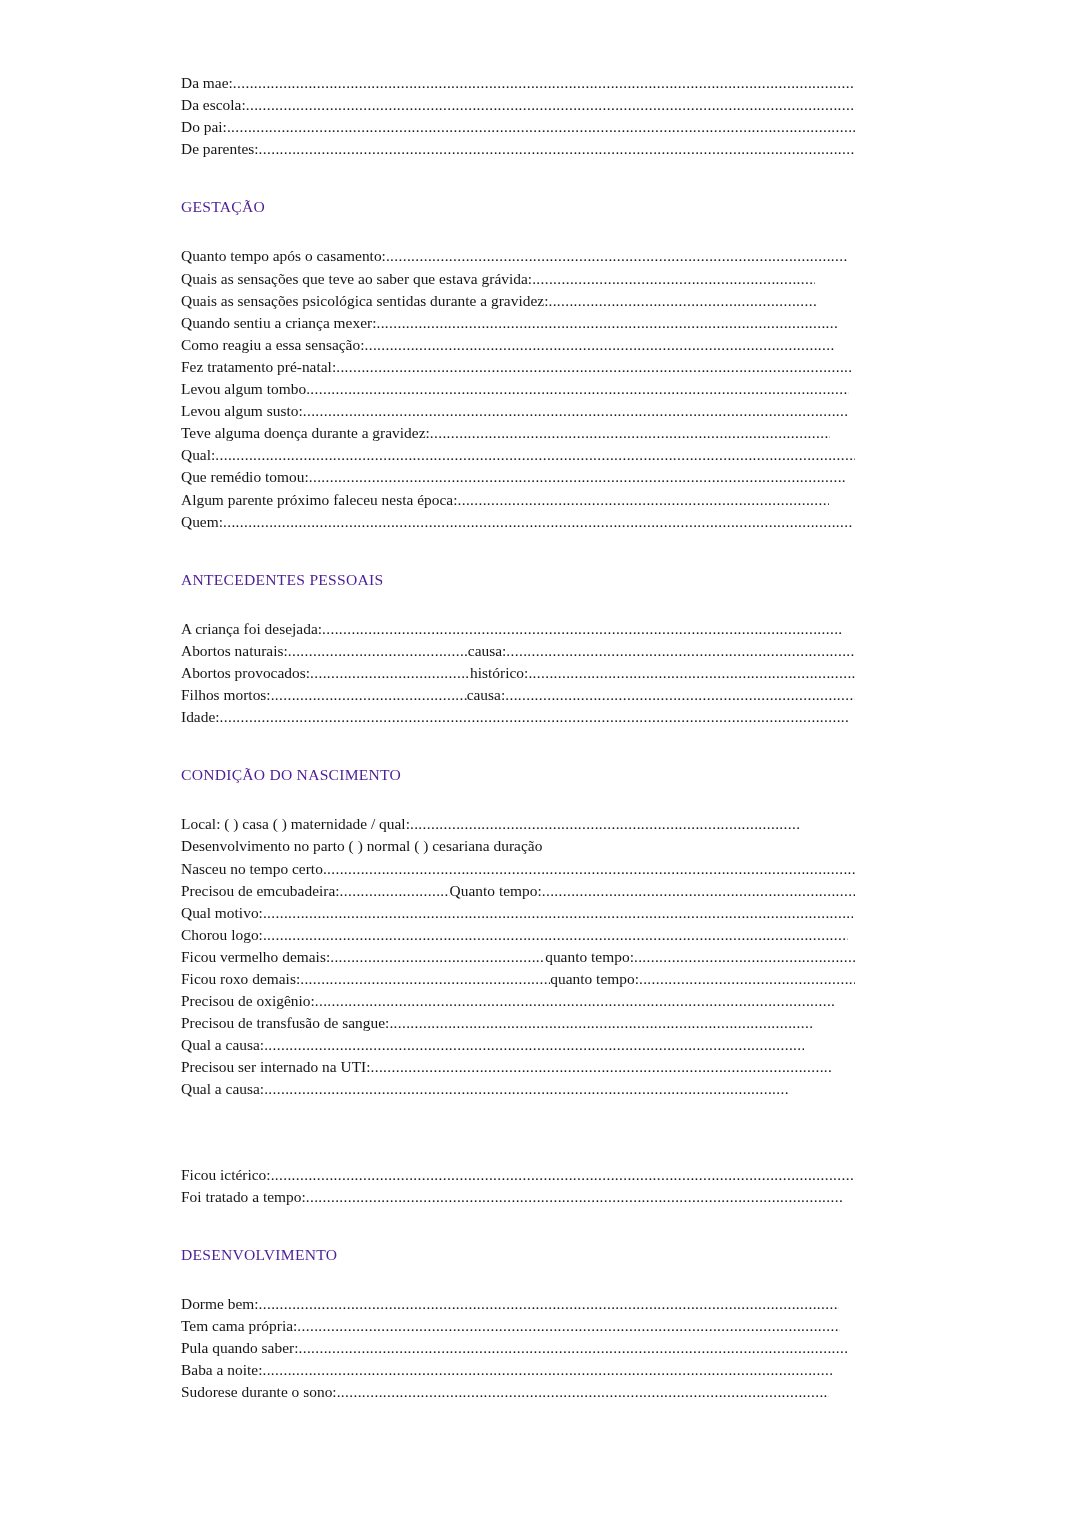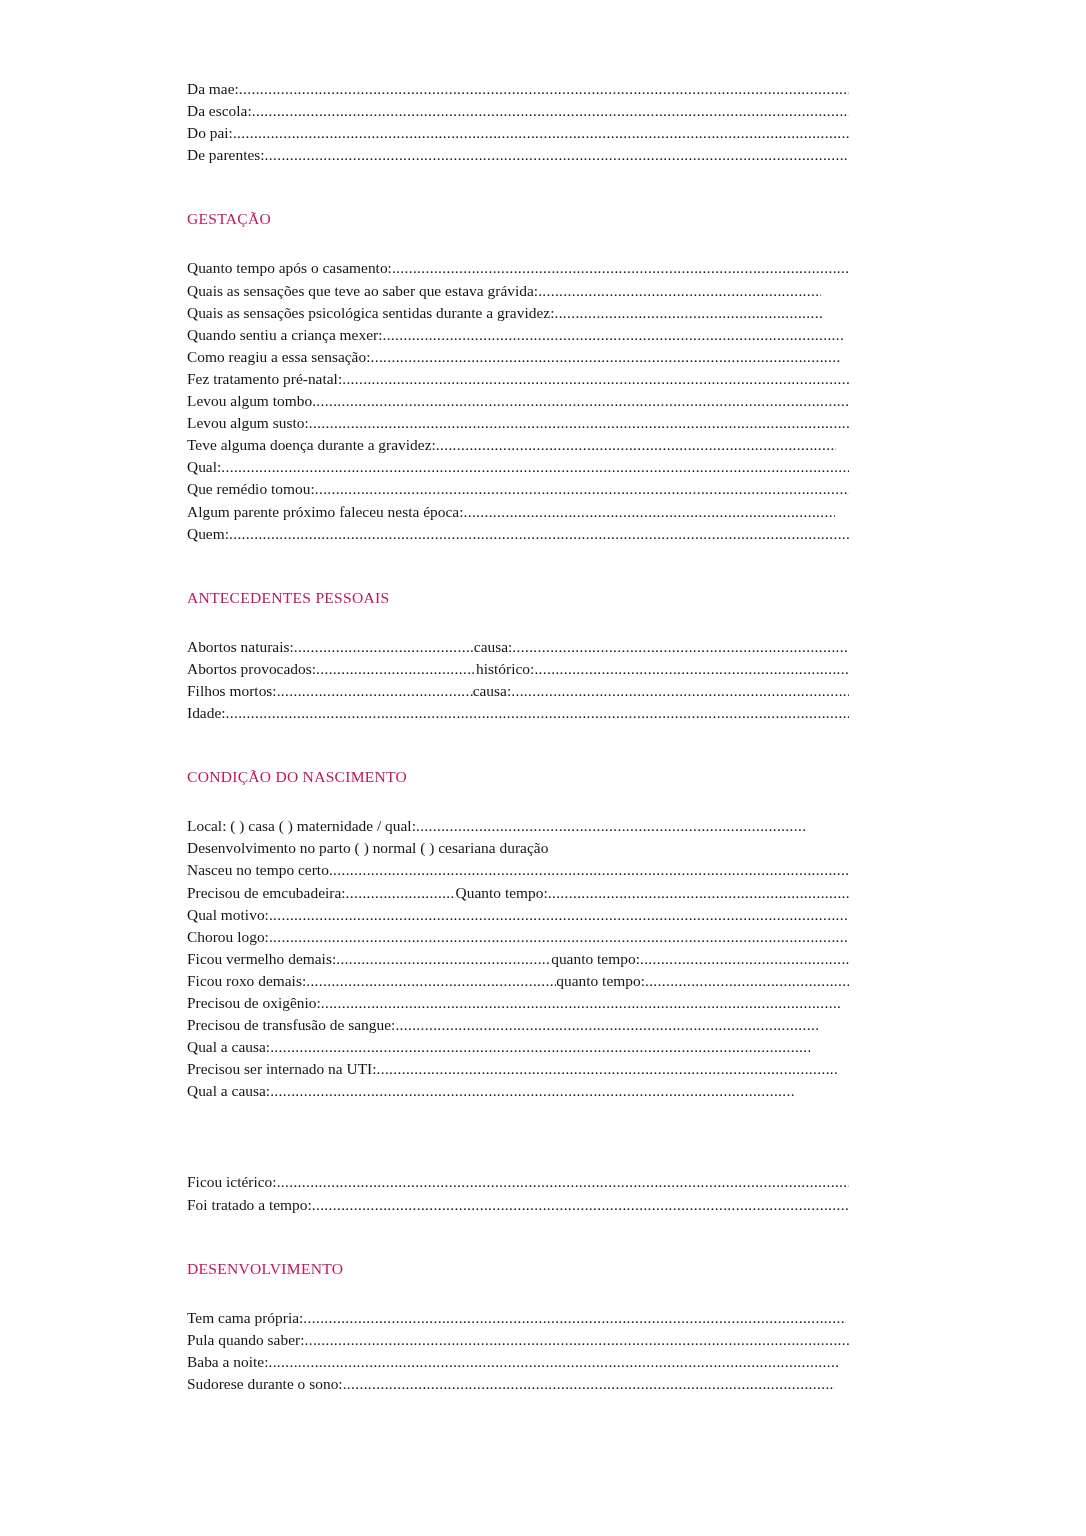--- a/index.html
+++ b/index.html
@@ -55,29 +55,29 @@
     content: "........................................................................................"
              "........................................................................................"
              "........................................................................................";
   }
 
   
   .heading {
     font-size: 15.6px;
     line-height: 22.1px;
     white-space: nowrap;
-    color: #be185d;
+    color: #4c1d95;
     letter-spacing: 0.25px;
   }
 
   
   .gap-after-heading { height: 27px; }
   .gap-before-heading { height: 28px; }
 
-  .grp { margin: 14px; padding: 0; }
+  .grp { margin: 8px; padding: 0; }
 </style>
 </head>
 <body>
 
 <div class="page">
   <div class="content" id="content-root">
       <div class="grp">
         <div class="line"><span class="label">Da mae:</span><span class="leader" style="width: 672px;"></span></div>
         <div class="line"><span class="label">Da escola:</span><span class="leader" style="width: 655px;"></span></div>
         <div class="line"><span class="label">Do pai:</span><span class="leader" style="width: 678px;"></span></div>
@@ -98,20 +98,21 @@
         <div class="line"><span class="label">Teve alguma doença durante a gravidez:</span><span class="leader" style="width: 400px;"></span></div>
         <div class="line"><span class="label">Qual:</span><span class="leader" style="width: 640px;"></span></div>
         <div class="line"><span class="label">Que remédio tomou:</span><span class="leader" style="width: 538px;"></span></div>
         <div class="line"><span class="label">Algum parente próximo faleceu nesta época:</span><span class="leader" style="width: 372px;"></span></div>
         <div class="line"><span class="label">Quem:</span><span class="leader" style="width: 630px;"></span></div>
       </div>
       <div class="grp">
         <div class="gap-before-heading"></div>
         <div class="heading">ANTECEDENTES PESSOAIS</div>
         <div class="gap-after-heading"></div>
+        <div class="line"><span class="label">A criança foi desejada:</span><span class="leader" style="width: 521px;"></span></div>
         <div class="line"><span class="label">Abortos naturais:</span><span class="leader" style="width: 180px;"></span><span class="label">causa:</span><span class="leader" style="width: 440px;"></span></div>
         <div class="line"><span class="label">Abortos provocados:</span><span class="leader" style="width: 160px;"></span><span class="label">histórico:</span><span class="leader" style="width: 405px;"></span></div>
         <div class="line"><span class="label">Filhos mortos:</span><span class="leader" style="width: 196px;"></span><span class="label">causa:</span><span class="leader" style="width: 422px;"></span></div>
         <div class="line"><span class="label">Idade:</span><span class="leader" style="width: 630px;"></span></div>
       </div>
       <div class="grp">
         <div class="gap-before-heading"></div>
         <div class="heading">CONDIÇÃO DO NASCIMENTO</div>
         <div class="gap-after-heading"></div>
         <div class="line"><span class="label">Local: (   ) casa  (  ) maternidade / qual:</span><span class="leader" style="width: 390px;"></span></div>
@@ -131,19 +132,20 @@
       <div class="grp">
         <div class="gap-before-heading"></div>
         <div class="gap-after-heading"></div>
         <div class="line"><span class="label">Ficou ictérico:</span><span class="leader" style="width: 585px;"></span></div>
         <div class="line"><span class="label">Foi tratado a tempo:</span><span class="leader" style="width: 537px;"></span></div>
       </div>
       <div class="grp">
         <div class="gap-before-heading"></div>
         <div class="heading">DESENVOLVIMENTO</div>
         <div class="gap-after-heading"></div>
+        <div class="line"><span class="label">Dorme bem:</span><span class="leader" style="width: 580px;"></span></div>
         <div class="line"><span class="label">Tem cama própria:</span><span class="leader" style="width: 543px;"></span></div>
         <div class="line"><span class="label">Pula quando saber:</span><span class="leader" style="width: 550px;"></span></div>
         <div class="line"><span class="label">Baba a noite:</span><span class="leader" style="width: 570px;"></span></div>
         <div class="line"><span class="label">Sudorese durante o sono:</span><span class="leader" style="width: 492px;"></span></div>
       </div>
     </div>
 </div>
 
 </body></html>

